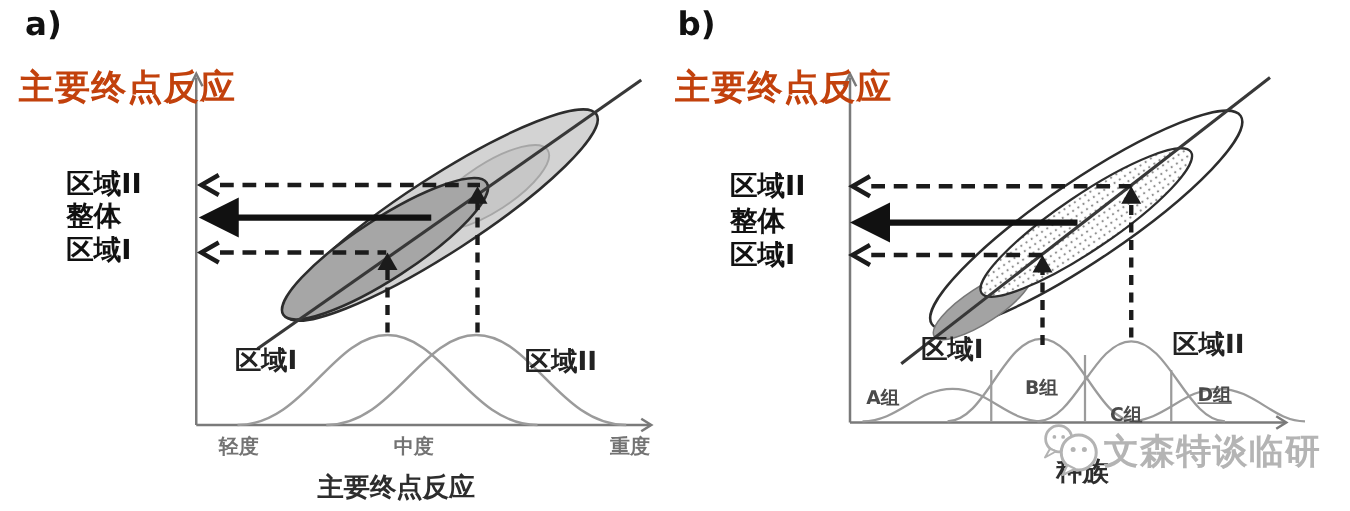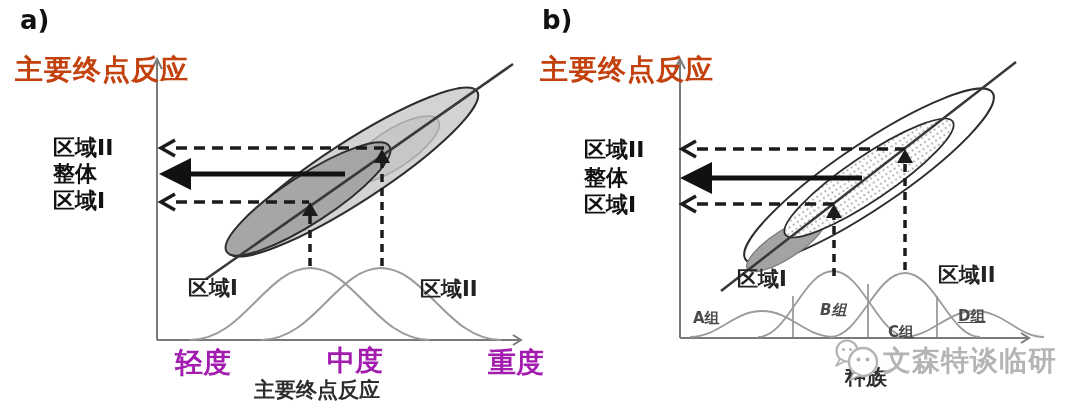--- a/index.html
+++ b/index.html
@@ -4,21 +4,21 @@
 <style>
   html,body{margin:0;padding:0;background:#ffffff;}
   #stage{position:relative;width:1080px;height:409px;background:#ffffff;overflow:hidden;
          font-family:"DejaVu Sans","Liberation Sans",sans-serif;}
   #diagram{position:absolute;left:0;top:0;z-index:0;}
   .txt{position:absolute;white-space:nowrap;color:#1c1c1c;line-height:1.1;z-index:2;}
   .panel-tag{font-size:26px;font-weight:700;color:#111;}
   .yaxis-label{font-size:28px;font-weight:600;color:#c2410c;letter-spacing:1px;}
   .arrow-label{font-size:22px;font-weight:700;color:#111;}
   .region-label{font-size:21px;font-weight:700;color:#222;}
-  .tick-label{font-size:28px;font-weight:600;color:#a21caf;}
+  .tick-label{font-size:16px;font-weight:600;color:#737373;}
   .axis-title{font-size:21px;font-weight:600;color:#2d2d2d;z-index:1;}
   .group-label{font-size:15px;font-weight:600;color:#4a4a4a;}
   .watermark{position:absolute;z-index:3;display:flex;align-items:flex-start;}
   .watermark-text{font-size:28px;font-weight:700;color:#b4b4b4;letter-spacing:1px;}
 </style>
 </head>
 <body>
 
 <div id="stage">
 
@@ -96,36 +96,36 @@
   <div class="txt yaxis-label" style="left:15px;top:55px;">主要终点反应</div>
 
   <div class="txt arrow-label" style="left:53px;top:136px;">区域II</div>
   <div class="txt arrow-label" style="left:53px;top:162px;">整体</div>
   <div class="txt arrow-label" style="left:53px;top:189px;">区域I</div>
 
   <div class="txt region-label" style="left:188px;top:277px;">区域I</div>
   <div class="txt region-label" style="left:420px;top:278px;">区域II</div>
 
   <div class="txt tick-label" style="left:175px;top:348px;">轻度</div>
-  <div class="txt tick-label" style="left:327px;top:348px;font-family:Liberation Mono, monospace;">中度</div>
+  <div class="txt tick-label" style="left:315px;top:348px;">中度</div>
   <div class="txt tick-label" style="left:488px;top:348px;">重度</div>
   <div class="txt axis-title" style="left:254px;top:379px;">主要终点反应</div>
 
   <div class="txt panel-tag" style="left:542px;top:6px;">b)</div>
   <div class="txt yaxis-label" style="left:540px;top:55px;">主要终点反应</div>
 
   <div class="txt arrow-label" style="left:584px;top:138px;">区域II</div>
   <div class="txt arrow-label" style="left:584px;top:166px;">整体</div>
   <div class="txt arrow-label" style="left:584px;top:193px;">区域I</div>
 
   <div class="txt region-label" style="left:737px;top:268px;">区域I</div>
   <div class="txt region-label" style="left:938px;top:264px;">区域II</div>
 
   <div class="txt group-label" style="left:693px;top:310px;">A组</div>
-  <div class="txt group-label" style="left:820px;top:302px;font-style:italic;">B组</div>
+  <div class="txt group-label" style="left:820px;top:302px;">B组</div>
   <div class="txt group-label" style="left:888px;top:324px;">C组</div>
   <div class="txt group-label" style="left:958px;top:308px;text-decoration:underline;">D组</div>
 
   <div class="txt axis-title" style="left:845px;top:366px;">种族</div>
 
   <div class="watermark" style="left:833px;top:336px;">
     <svg width="50" height="48" viewBox="0 0 50 48">
       <circle cx="14" cy="15" r="10.5" fill="#ffffff" stroke="#b3b3b3" stroke-width="2.2"></circle>
       <path d="M7,23 L3,30 L12,25 Z" fill="#ffffff" stroke="#b3b3b3" stroke-width="1.6" stroke-linejoin="round"></path>
       <circle cx="10.5" cy="13.5" r="1.5" fill="#b3b3b3"></circle>

